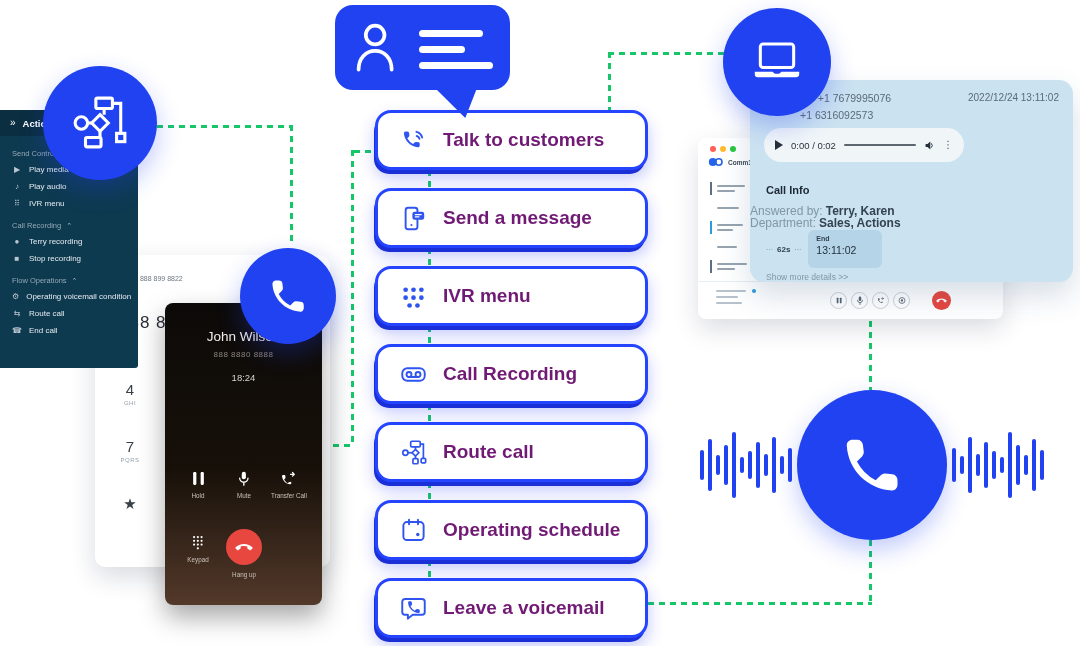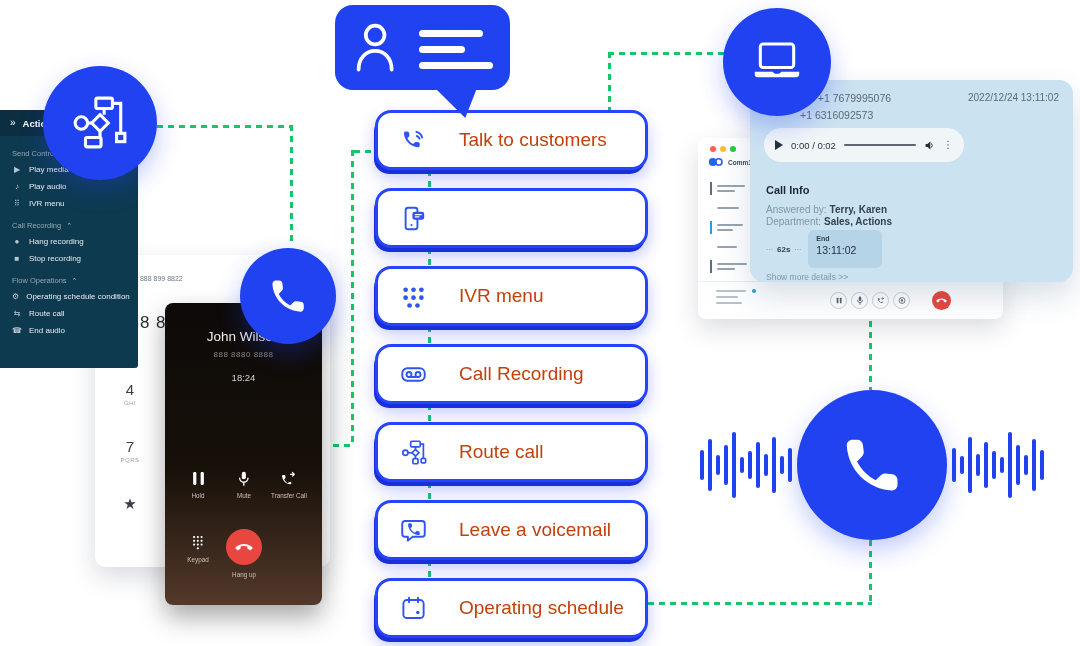--- a/index.html
+++ b/index.html
@@ -67,21 +67,21 @@
   #bubble .person{position:absolute;left:20px;top:14px;width:46px;height:58px;}
   #bubble .bline{position:absolute;left:84px;height:7px;border-radius:4px;background:#fff;}
 
   
   #cards{left:375px;top:110px;width:273px;z-index:4;}
   .card{display:flex;align-items:center;gap:16px;width:273px;height:60px;margin-bottom:18px;padding-left:22px;
         background:#fff;border:3px solid #2544ff;border-radius:16px;cursor:pointer;
         box-shadow:-2px 5px 0 -1px #1b2fd8,0 8px 16px rgba(33,52,240,.28);}
   .card .ci{width:27px;height:27px;flex:0 0 auto;display:flex;align-items:center;justify-content:center;}
   .card .ci svg{width:100%;height:100%;}
-  .card .cl{font-size:19px;color:#c2410c;font-weight:400;white-space:nowrap;margin-left:16px;}
+  .card .cl{font-size:19px;color:#701a75;font-weight:700;white-space:nowrap;}
 
   
   #circle-laptop{left:723px;top:8px;width:108px;height:108px;z-index:3;}
 
   
   #comm{left:698px;top:138px;width:305px;height:181px;background:#fff;border-radius:8px;z-index:1;
         box-shadow:0 10px 26px rgba(20,30,60,.15);}
   .tl{position:absolute;left:12px;top:8px;display:flex;gap:4px;}
   .tl i{width:6px;height:6px;border-radius:50%;}
   .brand{position:absolute;left:10px;top:19px;display:flex;align-items:center;gap:4px;}
@@ -113,21 +113,21 @@
   .pi-ts{position:absolute;right:14px;top:12px;font-size:10px;color:#5a6b7a;}
   .pi-row2{position:absolute;left:50px;top:29px;font-size:10.5px;color:#5a6b7a;}
   .player{position:absolute;left:14px;top:48px;width:200px;height:34px;background:#f0f5f8;border-radius:17px;
           display:flex;align-items:center;gap:8px;padding:0 11px;}
   .play-ic{width:0;height:0;border-left:8px solid #24303a;border-top:5px solid transparent;border-bottom:5px solid transparent;cursor:pointer;}
   .ptime{font-size:9.5px;color:#2a333c;white-space:nowrap;}
   .pbar{flex:1;height:2px;background:#5c6670;border-radius:1px;cursor:pointer;}
   .pvol svg{width:11px;height:11px;display:block;cursor:pointer;}
   .pkebab{font-size:10px;color:#44505a;cursor:pointer;line-height:1;}
   .ci-title{position:absolute;left:16px;top:104px;font-size:11px;font-weight:bold;color:#1c2833;}
-  .ci-line{position:absolute;left:16px;font-size:10px;color:#8296a5;}
+  .ci-line{position:absolute;left:0;font-size:12px;color:#8296a5;}
   .ci-line b{color:#33434f;margin-left:3px;}
   .ci-boxes{position:absolute;left:16px;top:150px;display:flex;align-items:center;gap:7px;}
   .tbox{width:74px;height:38px;background:#b6d4e8;border-radius:6px;padding:5px 8px;}
   .tbox .tl2{font-size:7px;font-weight:bold;color:#2f3f4c;}
   .tbox .tv{font-size:10.5px;color:#22313c;margin-top:2px;}
   .dur{display:flex;align-items:center;gap:4px;font-size:7px;color:#7f93a3;}
   .dur b{font-size:8px;color:#2f3f4c;}
   .ci-more{position:absolute;left:16px;top:192px;font-size:8.5px;color:#8296a5;cursor:pointer;}
 
   
@@ -179,41 +179,41 @@
         <div class="side-item">
           <span class="ic">⠿</span>
           <span class="lb">IVR menu</span>
         </div>
         <div class="side-section">
           <span class="lb">Call Recording</span>
           <span class="sc">⌃</span>
         </div>
         <div class="side-item">
           <span class="ic">●</span>
-          <span class="lb">Hang recording</span>
+          <span class="lb">Terry recording</span>
         </div>
         <div class="side-item">
           <span class="ic">■</span>
           <span class="lb">Stop recording</span>
         </div>
         <div class="side-section">
           <span class="lb">Flow Operations</span>
           <span class="sc">⌃</span>
         </div>
         <div class="side-item">
           <span class="ic">⚙</span>
-          <span class="lb">Operating schedule condition</span>
+          <span class="lb">Operating voicemail condition</span>
         </div>
         <div class="side-item">
           <span class="ic">⇆</span>
           <span class="lb">Route call</span>
         </div>
         <div class="side-item">
           <span class="ic">☎</span>
-          <span class="lb">End audio</span>
+          <span class="lb">End call</span>
         </div>
       </div>
   </div>
 
   <div id="circle-flow" class="abs circle">
     <svg width="58" height="58" viewBox="0 0 56 56" fill="none" stroke="#fff" stroke-width="3">
       <rect x="24" y="4" width="16" height="10" rx="1.5"></rect>
       <path d="M40 9h8v29"></path>
         <rect x="44" y="38" width="8" height="8"></rect>
       <path d="M32 14v6"></path>
@@ -331,20 +331,21 @@
       </div>
       <div class="card">
         <span class="ci">
           <svg viewBox="0 0 24 24" fill="none">
             <rect x="5" y="2.5" width="10.5" height="19" rx="2.2" stroke="#2f54f0" stroke-width="1.7"></rect>
             <circle cx="10.2" cy="17.8" r="0.9" fill="#2f54f0"></circle>
             <rect x="11" y="6" width="10.5" height="7" rx="2" fill="#2f54f0"></rect>
             <path d="M13.6 8.6h5.2M13.6 10.6h3.2" stroke="#fff" stroke-width="1.1" stroke-linecap="round"></path>
           </svg>
         </span>
+        <span class="cl">Send a message</span>
       </div>
       <div class="card">
         <span class="ci">
           <svg viewBox="0 0 24 24" fill="#2f54f0">
             <circle cx="5" cy="6" r="2.1"></circle>
             <circle cx="12" cy="6" r="2.1"></circle>
             <circle cx="19" cy="6" r="2.1"></circle>
             <circle cx="5" cy="13" r="2.1"></circle>
             <circle cx="12" cy="13" r="2.1"></circle>
             <circle cx="19" cy="13" r="2.1"></circle>
@@ -376,36 +377,36 @@
             <path d="M13.75 15.2v2.3"></path>
             <rect x="11.5" y="17.5" width="4.5" height="4.5" rx="1"></rect>
             <path d="M18 4.5h2.8v12.8"></path>
             <rect x="18.8" y="17.3" width="4" height="4" rx="1"></rect>
           </svg>
         </span>
         <span class="cl">Route call</span>
       </div>
       <div class="card">
         <span class="ci">
-          <svg viewBox="0 0 24 24" fill="none">
-            <path d="M4.5 3.5h15A2.5 2.5 0 0 1 22 6v9a2.5 2.5 0 0 1-2.5 2.5h-8.2L7 21v-3.5H4.5A2.5 2.5 0 0 1 2 15V6a2.5 2.5 0 0 1 2.5-2.5z" stroke="#2f54f0" stroke-width="1.7" stroke-linejoin="round"></path>
-            <path fill="#2f54f0" d="M19.2 15.3l-2.5-.3a2 2 0 0 0-1.6.6l-1.8 1.8a15 15 0 0 1-6.6-6.6L8.5 9a2 2 0 0 0 .6-1.6l-.3-2.5A2 2 0 0 0 6.8 3.1H5.1C4 3.1 3 4 3.1 5.2 3.6 13.7 10.4 20.5 19 21c1.1.1 2-.9 2-2v-1.7a2 2 0 0 0-1.8-2z" transform="translate(5.4 3.8) scale(0.58)"></path>
-          </svg>
-        </span>
-        <span class="cl">Leave a voicemail</span>
-      </div>
-      <div class="card">
-        <span class="ci">
           <svg viewBox="0 0 24 24" fill="none" stroke="#2f54f0" stroke-width="1.7">
             <rect x="3" y="4.5" width="18" height="16" rx="3.2"></rect>
             <path d="M8 2.5v4M16 2.5v4" stroke-linecap="round"></path>
             <circle cx="15.8" cy="15.5" r="1.5" fill="#2f54f0" stroke="none"></circle>
           </svg>
         </span>
         <span class="cl">Operating schedule</span>
+      </div>
+      <div class="card">
+        <span class="ci">
+          <svg viewBox="0 0 24 24" fill="none">
+            <path d="M4.5 3.5h15A2.5 2.5 0 0 1 22 6v9a2.5 2.5 0 0 1-2.5 2.5h-8.2L7 21v-3.5H4.5A2.5 2.5 0 0 1 2 15V6a2.5 2.5 0 0 1 2.5-2.5z" stroke="#2f54f0" stroke-width="1.7" stroke-linejoin="round"></path>
+            <path fill="#2f54f0" d="M19.2 15.3l-2.5-.3a2 2 0 0 0-1.6.6l-1.8 1.8a15 15 0 0 1-6.6-6.6L8.5 9a2 2 0 0 0 .6-1.6l-.3-2.5A2 2 0 0 0 6.8 3.1H5.1C4 3.1 3 4 3.1 5.2 3.6 13.7 10.4 20.5 19 21c1.1.1 2-.9 2-2v-1.7a2 2 0 0 0-1.8-2z" transform="translate(5.4 3.8) scale(0.58)"></path>
+          </svg>
+        </span>
+        <span class="cl">Leave a voicemail</span>
       </div>
     </div>
 
   <div id="circle-laptop" class="abs circle">
     <svg width="50" height="42" viewBox="0 0 36 30">
       <rect x="6" y="2" width="24" height="17" rx="2" stroke="#fff" stroke-width="2.2" fill="none"></rect>
       <path fill="#fff" d="M2 22h12.5c.3 0 .5.1.7.3l.8.8c.2.2.4.3.7.3h2.6c.3 0 .5-.1.7-.3l.8-.8c.2-.2.4-.3.7-.3H34v1.8c0 1.2-1 2.2-2.2 2.2H4.2A2.2 2.2 0 0 1 2 23.8z"></path>
     </svg>
   </div>
 

